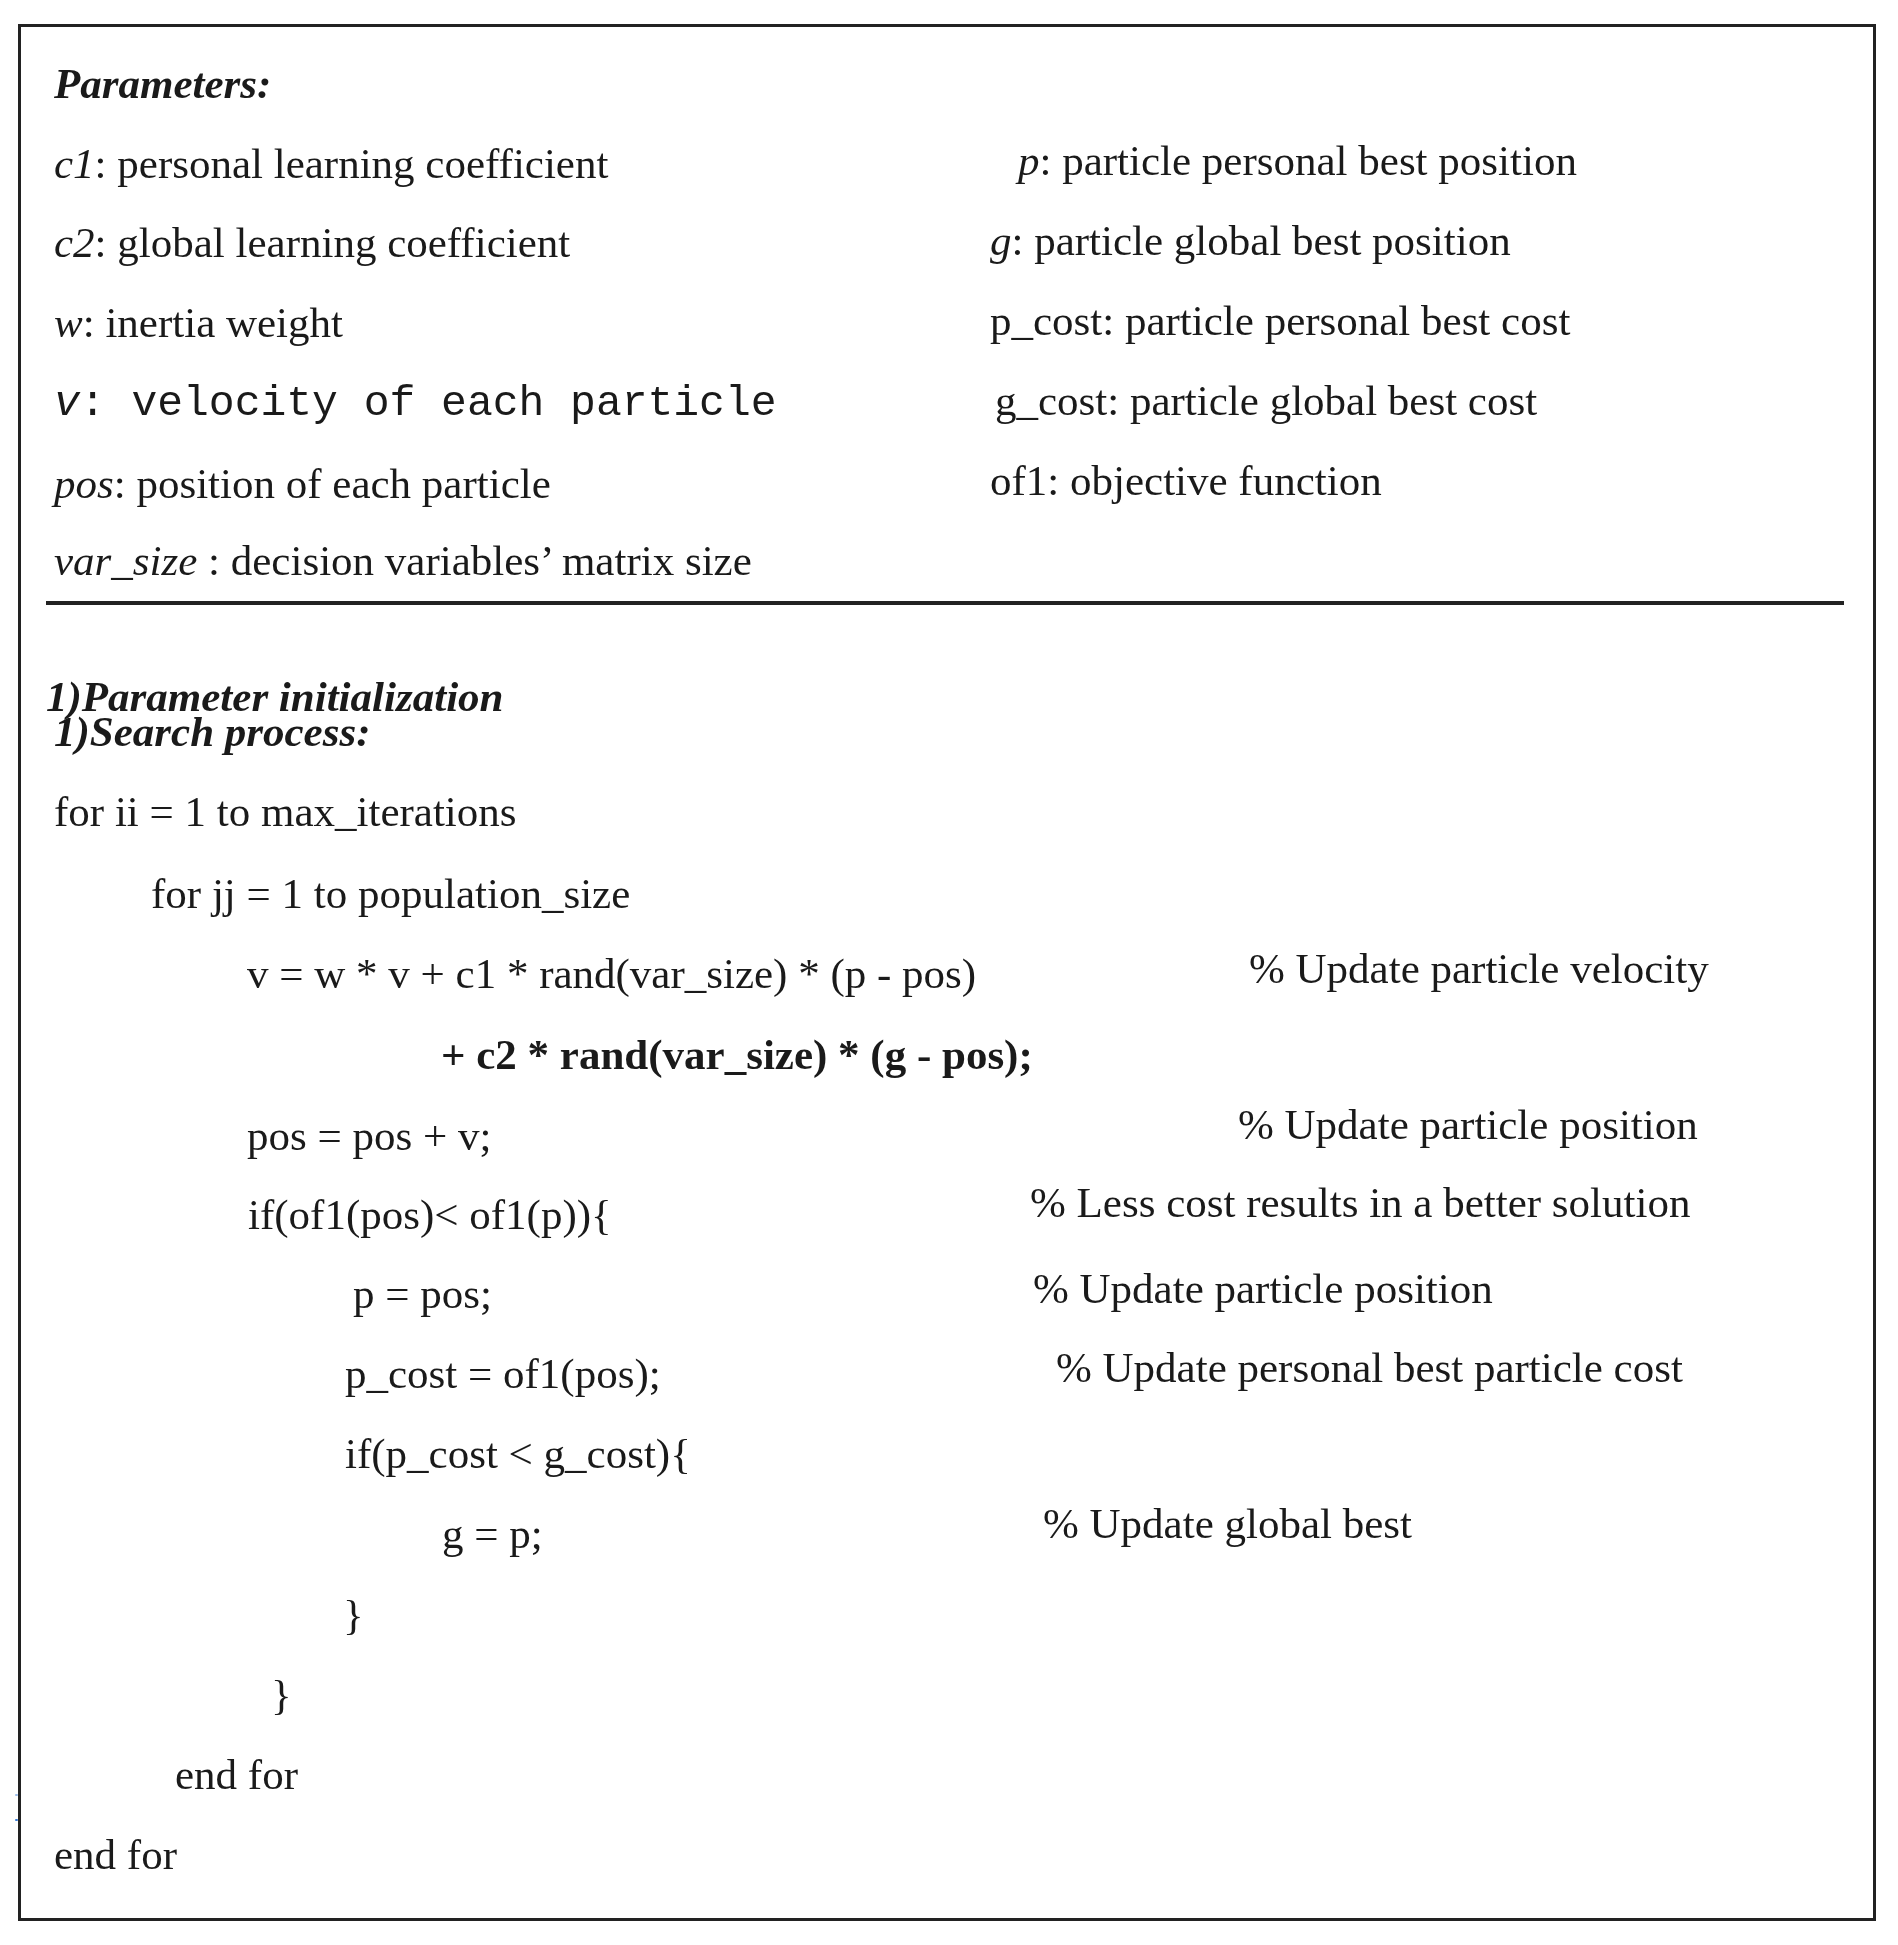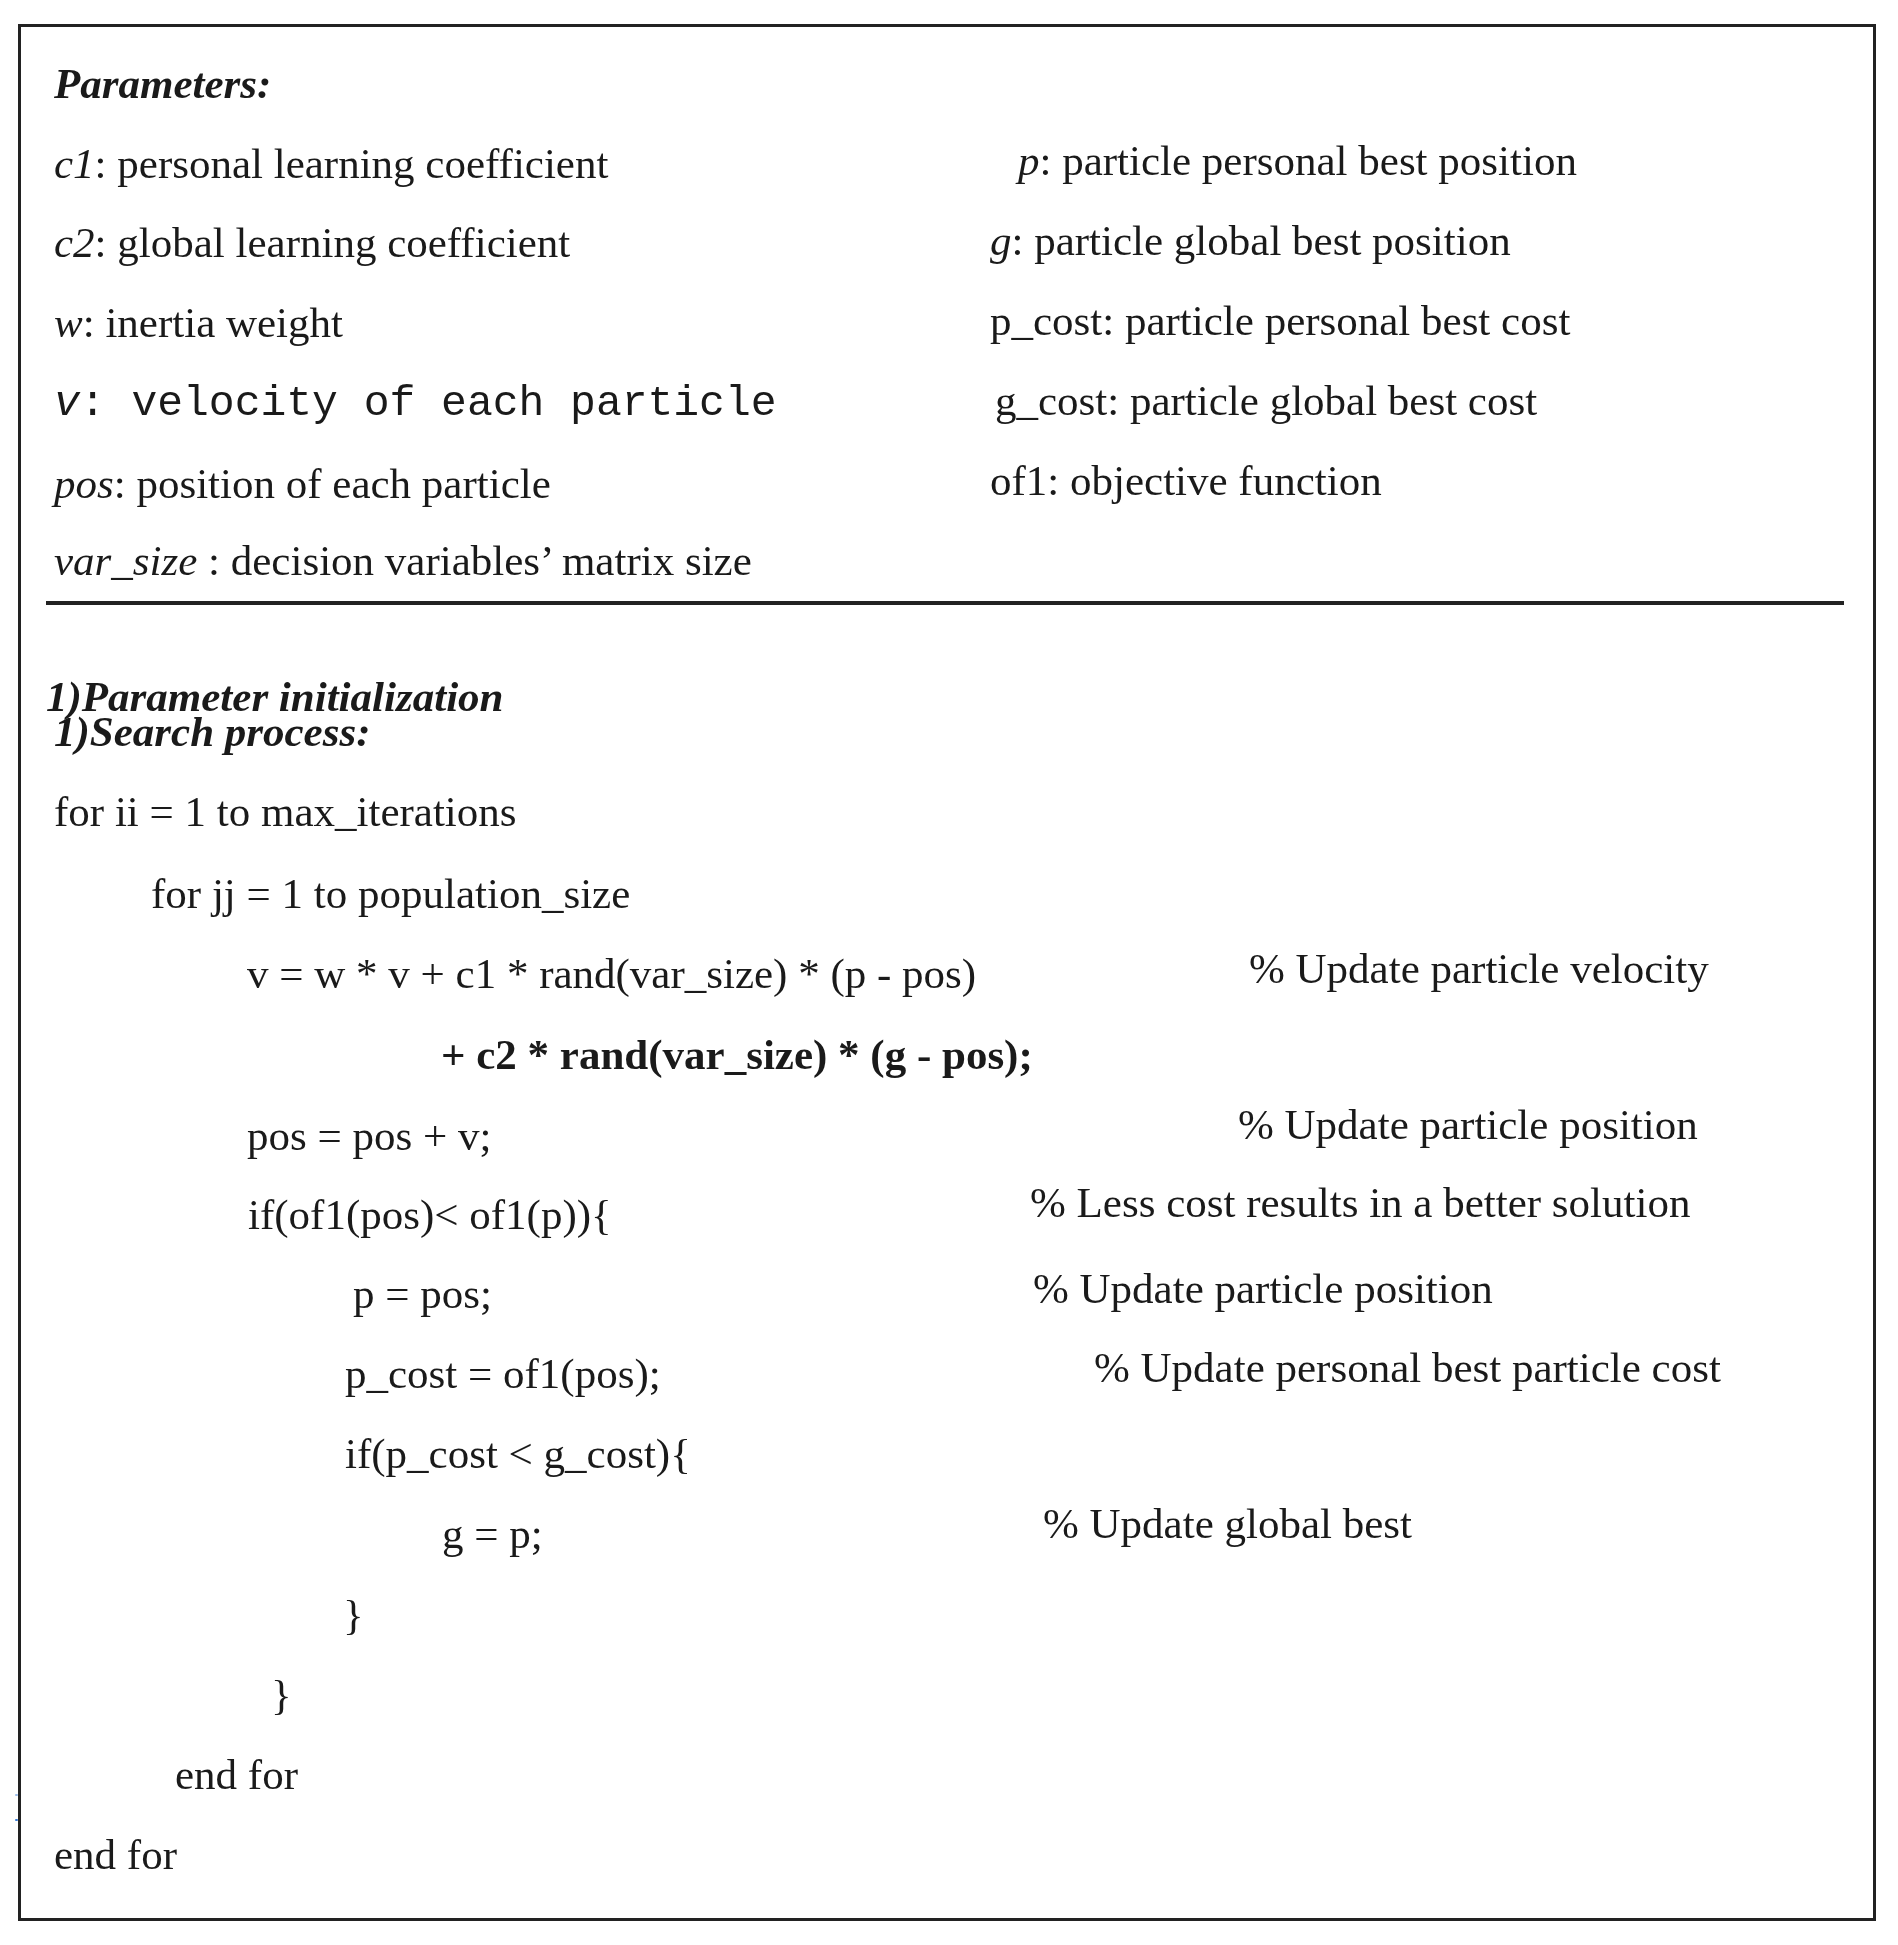--- a/index.html
+++ b/index.html
@@ -87,18 +87,18 @@
 <div class="ln" style="left:442px; top:1511px;">g = p;</div>
 <div class="ln" style="left:343px; top:1592px;">}</div>
 <div class="ln" style="left:271px; top:1672px;">}</div>
 <div class="ln" style="left:175px; top:1752px;">end for</div>
 <div class="ln" style="left:54px; top:1832px;">end for</div>
 
 <div class="ln" style="left:1249px; top:946px;">% Update particle velocity</div>
 <div class="ln" style="left:1238px; top:1102px;">% Update particle position</div>
 <div class="ln" style="left:1030px; top:1180px;">% Less cost results in a better solution</div>
 <div class="ln" style="left:1033px; top:1266px;">% Update particle position</div>
-<div class="ln" style="left:1094px; top:1345px;">% Update personal best particle cost</div>
+<div class="ln" style="left:1056px; top:1345px;">% Update personal best particle cost</div>
 <div class="ln" style="left:1043px; top:1501px;">% Update global best</div>
 
 <div class="speck" style="top:1794px; opacity:0.5;"></div>
 <div class="speck" style="top:1819px;"></div>
 
 
 </body></html>

